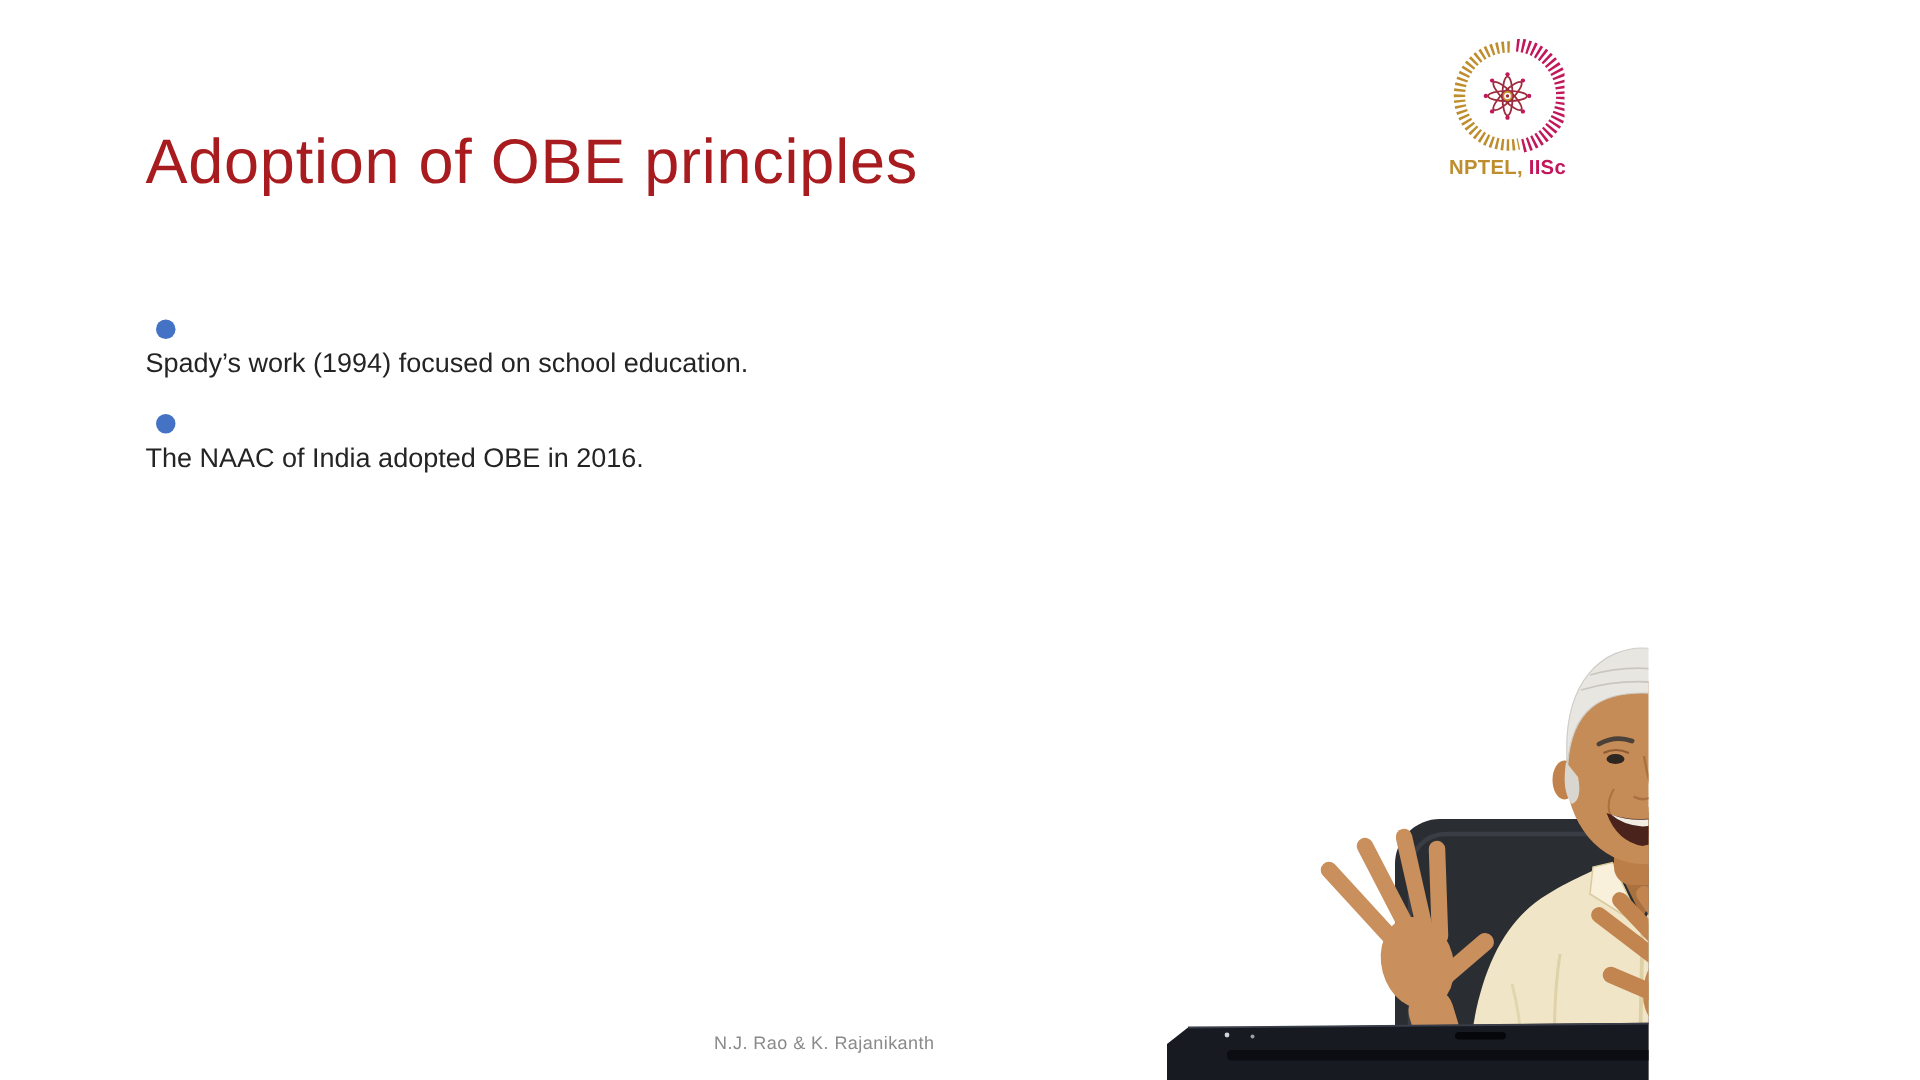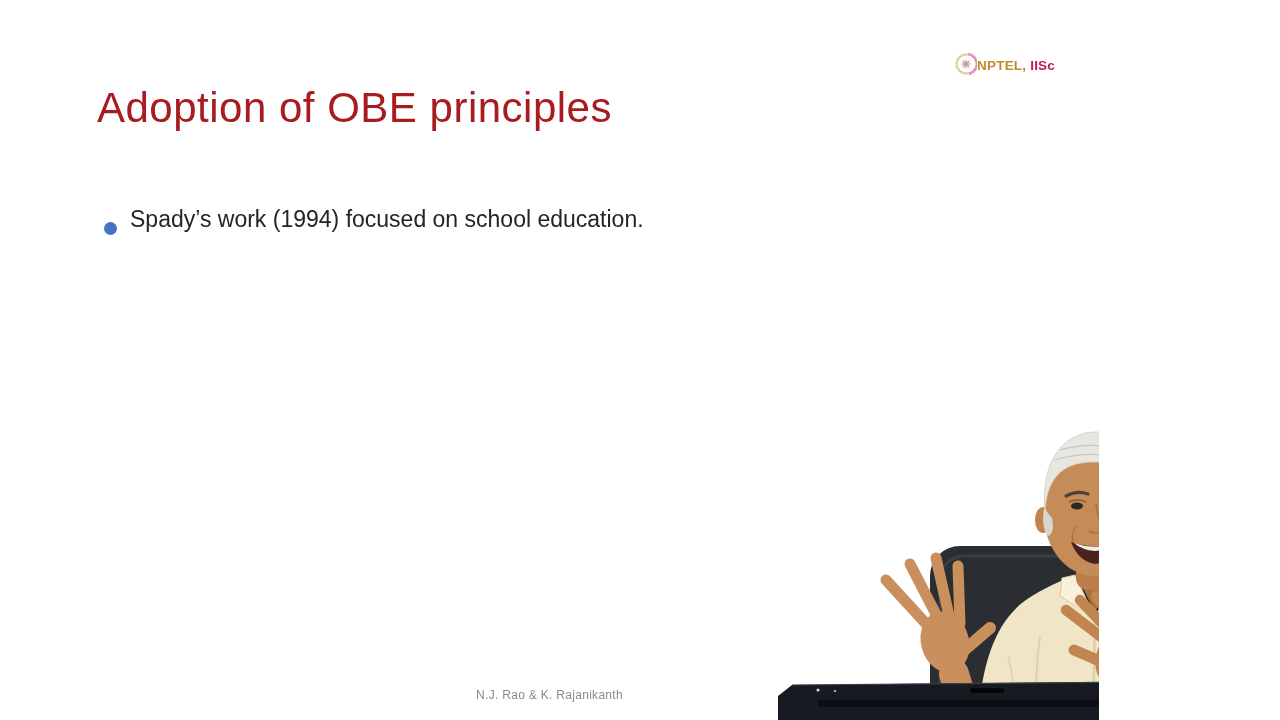--- a/index.html
+++ b/index.html
@@ -20,34 +20,34 @@
     position:absolute;left:97px;top:84px;
     font-size:42px;font-weight:400;letter-spacing:0.5px;
     color:var(--title-red);
   }
 
   .bullet-list{
     position:absolute;left:97px;top:203px;width:1075px;
     list-style:none;
   }
   .bullet-item{
-    display:flex;align-items:flex-end;
+    display:flex;align-items:flex-start;
     margin-bottom:8px;
-    font-size:23px;line-height:32px;color:var(--body-text);
+    font-size:18px;line-height:32px;color:var(--body-text);flex-direction:column;
   }
   .bullet-dot{
     flex:0 0 auto;width:13px;height:13px;border-radius:50%;
     background:var(--bullet-blue);
     margin:10px 13px 0 7px;
   }
   .bullet-text{flex:1 1 auto;max-width:1035px;}
 
   .logo{
     position:absolute;top:26px;right:44px;width:100px;
-    display:flex;flex-direction:row;align-items:center;
+    display:flex;flex-direction:column;align-items:center;
   }
   .logo-ring{width:76px;height:76px;}
   .logo-label{
     margin-top:2px;font-size:13.5px;font-weight:bold;letter-spacing:0.2px;
     white-space:nowrap;
   }
   .logo-label .gold{color:var(--logo-gold);}
   .logo-label .crimson{color:var(--logo-crimson);}
 
   .presenter{
@@ -96,20 +96,24 @@
       <circle cx="50" cy="50" r="1.5" fill="#9E2B3C"></circle>
     </svg>
     <div class="logo-label"><span class="gold">NPTEL,</span><span class="crimson"> IISc</span></div>
   </div>
 
   <ul class="bullet-list">
     <li class="bullet-item">
       <span class="bullet-dot"></span>
       <span class="bullet-text">Spady’s work (1994) focused on school education.</span>
     </li>
+    <li class="bullet-item">
+      <span class="bullet-dot"></span>
+      <span class="bullet-text">The NAAC of India adopted OBE in 2016.</span>
+    </li>
   </ul>
 
   <svg class="presenter" viewBox="0 0 430 300">
 
     <g>
       <rect x="80" y="126" width="342" height="180" rx="30" fill="#2A2D32"></rect>
       <rect x="90" y="136" width="322" height="170" rx="24" fill="none" stroke="#3A3E44" stroke-width="3"></rect>
     </g>
 
     <g>

